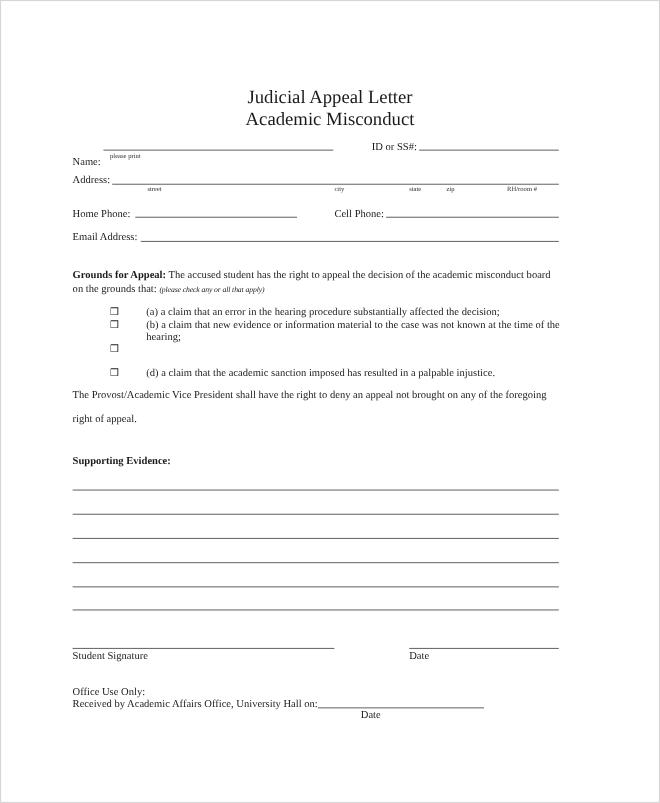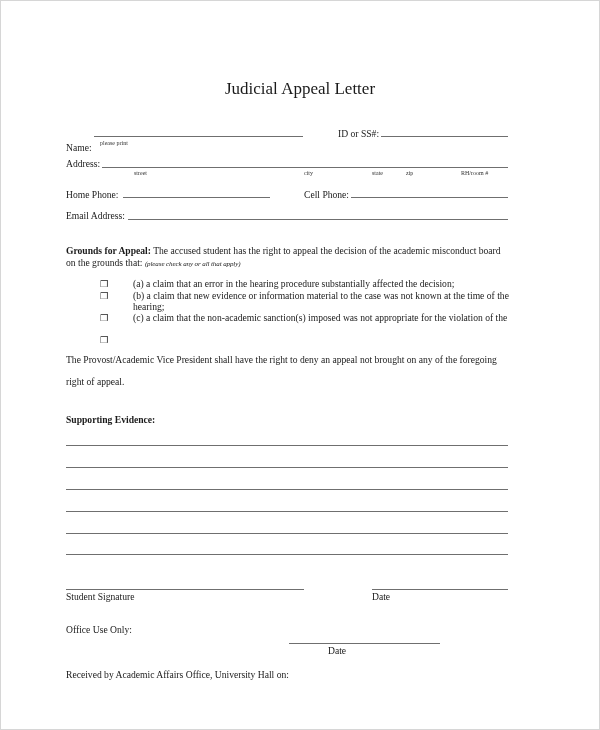--- a/index.html
+++ b/index.html
@@ -17,20 +17,21 @@
   .bold { font-weight: bold; }
   .ital { font-style: italic; font-size: 7px; letter-spacing: -0.1px; margin-top: 44px; }
   .cb { font-family: "DejaVu Sans", sans-serif; font-size: 9px; line-height: 12px; }
 </style>
 </head>
 <body>
 
 <div class="page">
 
   <div class="abs title" style="top:78px;">Judicial Appeal Letter</div>
+  <div class="abs title" style="top:98px;">Academic Misconduct</div>
 
   <div class="abs t10" style="left:65px; top:127px;margin-top:14px;">Name:</div>
   <div class="line" style="left:93px; top:135px; width:209px;"></div>
   <div class="abs t6" style="left:99px; top:139px;">please print</div>
 
   <div class="abs t10" style="left:337px; top:127px;">ID or SS#:</div>
   <div class="line" style="left:380px; top:135px; width:127px;"></div>
 
   <div class="abs t10" style="left:65px; top:157px;">Address:</div>
   <div class="line" style="left:101px; top:166px; width:406px;"></div>
@@ -58,39 +59,39 @@
   </div>
 
   <div class="abs cb" style="left:99px; top:277px;">❒</div>
   <div class="abs t10" style="left:132px; top:277px;">(a)  a claim that an error in the hearing procedure substantially affected the decision;</div>
 
   <div class="abs cb" style="left:99px; top:289px;">❒</div>
   <div class="abs t10" style="left:132px; top:289px;">(b)  a claim that new evidence or information material to the case was not known at the time of the</div>
   <div class="abs t10" style="left:132px; top:300px;">hearing;</div>
 
   <div class="abs cb" style="left:99px; top:311px;">❒</div>
-  <div class="abs t10" style="left:132px; top:311px;">(c)  a claim that the non-academic sanction(s) imposed was not appropriate for the violation of the</div>
 
   <div class="abs cb" style="left:99px; top:333px;">❒</div>
+  <div class="abs t10" style="left:132px; top:333px;">(d)  a claim that the academic sanction imposed has resulted in a palpable injustice.</div>
 
   <div class="abs t10" style="left:65px; top:353px;">The Provost/Academic Vice President shall have the right to deny an appeal not brought on any of the foregoing</div>
   <div class="abs t10" style="left:65px; top:375px;">right of appeal.</div>
 
 
   <div class="abs t10 bold" style="left:65px; top:413px;">Supporting Evidence:</div>
   <div class="line" style="left:65px; top:444px; width:442px;"></div>
   <div class="line" style="left:65px; top:466px; width:442px;"></div>
   <div class="line" style="left:65px; top:488px; width:442px;"></div>
   <div class="line" style="left:65px; top:510px; width:442px;"></div>
   <div class="line" style="left:65px; top:532px; width:442px;"></div>
   <div class="line" style="left:65px; top:553px; width:442px;"></div>
 
   <div class="line" style="left:65px; top:588px; width:238px;"></div>
   <div class="abs t10" style="left:65px; top:590px;">Student Signature</div>
   <div class="line" style="left:371px; top:588px; width:136px;"></div>
   <div class="abs t10" style="left:371px; top:590px;">Date</div>
 
   <div class="abs t10" style="left:65px; top:623px;">Office Use Only:</div>
-  <div class="abs t10" style="left:65px; top:634px;margin-top:34px;">Received by Academic Affairs Office, University Hall on:</div>
+  <div class="abs t10" style="left:65px; top:634px;">Received by Academic Affairs Office, University Hall on:</div>
   <div class="line" style="left:288px; top:642px; width:151px;"></div>
   <div class="abs t10" style="left:327px; top:644px;">Date</div>
 
 </div>
 
 </body></html>

